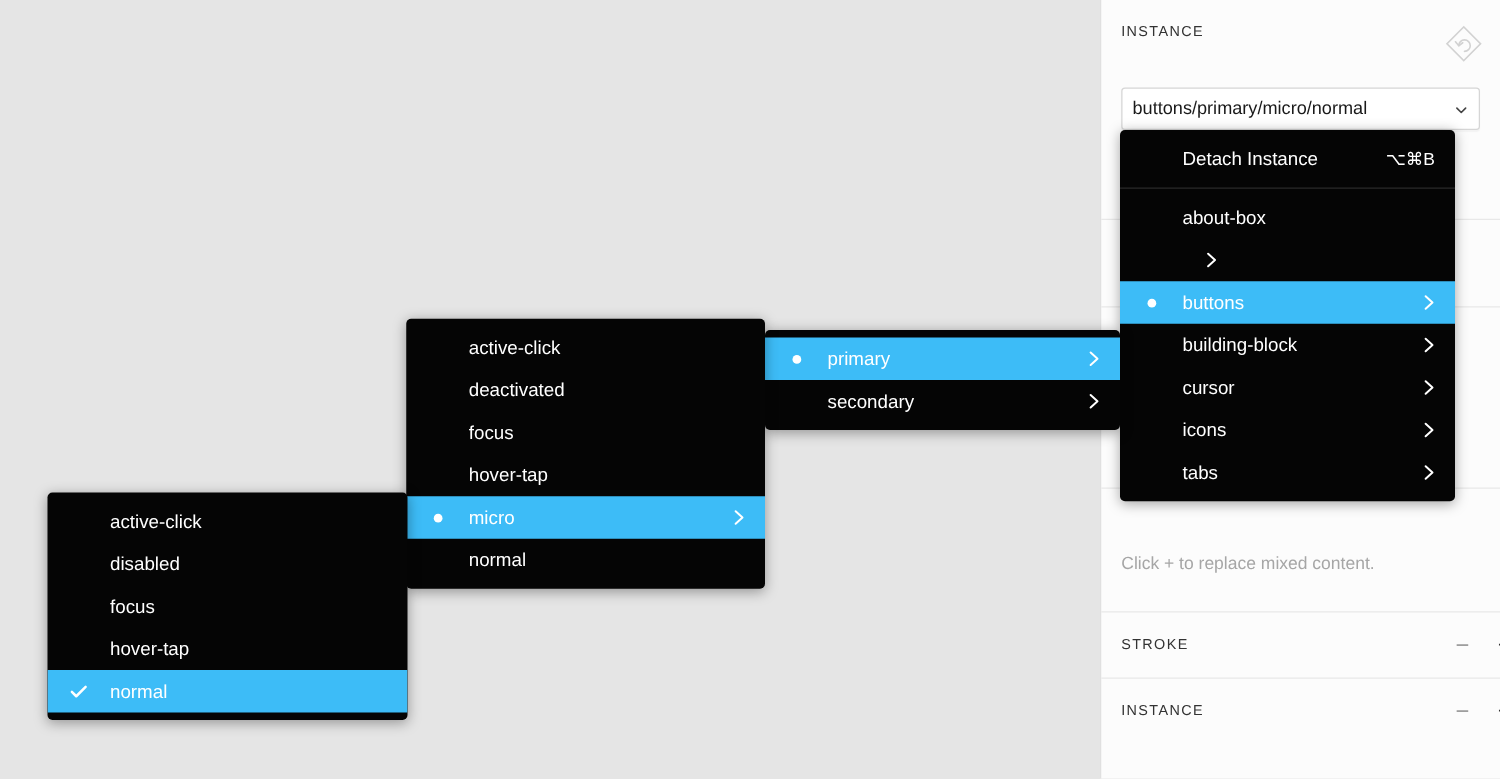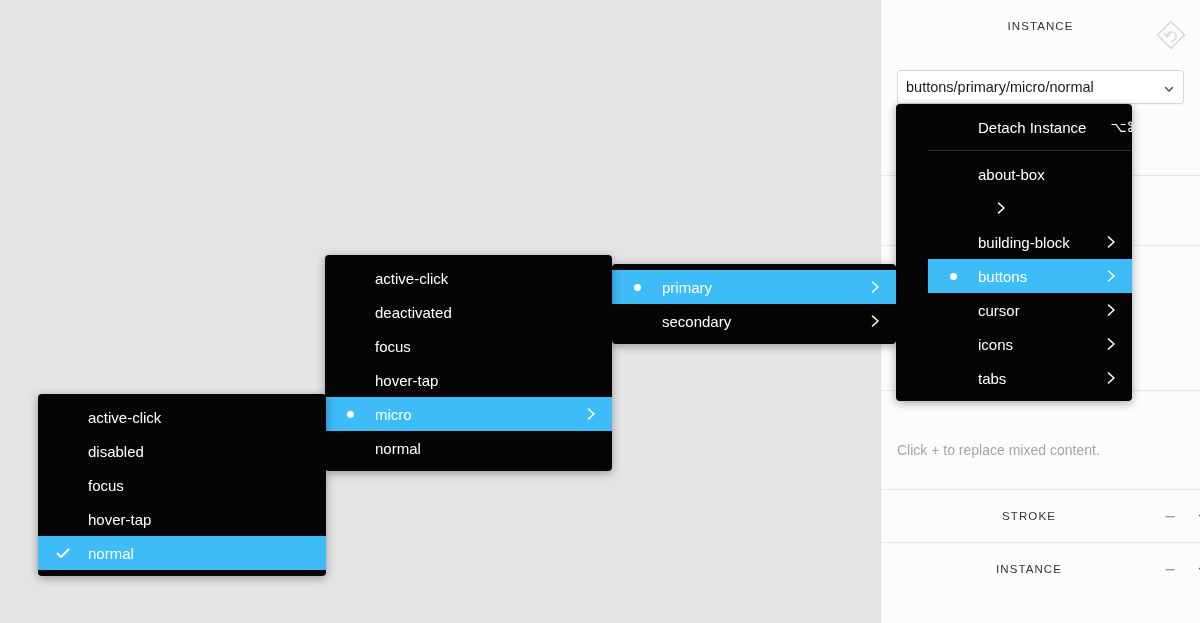--- a/index.html
+++ b/index.html
@@ -45,21 +45,20 @@
   }
   .panel-divider {
     height: 1px;
     background: #e8e8e8;
     margin: 0;
   }
   .section-head {
     display: flex;
     align-items: center;
     height: 52px;
-    text-align: center;
   }
   .section-title {
     font-size: 11.5px;
     letter-spacing: 1.1px;
     color: #333333;
     font-weight: 400;
     flex: 1 1 auto;
   }
   .section-icons {
     display: flex;
@@ -181,21 +180,21 @@
     flex: 0 0 auto;
     color: #ffffff;
   }
   .menu-sep {
     height: 1px;
     background: #2a2a2a;
     margin: 6px 0;
   }
 
   
-  #menu-root { left: 896px; top: 104px; width: 236px; padding-left: 32px; }
+  #menu-root { left: 896px; top: 104px; width: 268px; }
   #menu-buttons { left: 612px; top: 264px; width: 284px; }
   #menu-primary { left: 325px; top: 255px; width: 287px; }
   #menu-micro  { left: 38px; top: 394px; width: 288px; }
 </style>
 </head>
 <body>
 
 <div id="root">
 
   <div class="canvas"></div>
@@ -271,32 +270,32 @@
         <div class="menu-item">
           <span class="mi-mark"></span>
           <span class="mi-label">about-box</span>
         </div>
         <div class="menu-item">
           <span class="mi-mark"></span>
           <span class="mi-arrow"><svg viewBox="0 0 10 14" width="10" height="14" fill="none" stroke="#ffffff" stroke-width="1.6" stroke-linecap="round" stroke-linejoin="round">
               <path d="M2.5 2 L8 7 L2.5 12"></path>
             </svg></span>
         </div>
-        <div class="menu-item">
-          <span class="mi-mark"></span>
-          <span class="mi-label">building-block</span>
-          <span class="mi-arrow"><svg viewBox="0 0 10 14" width="10" height="14" fill="none" stroke="#ffffff" stroke-width="1.6" stroke-linecap="round" stroke-linejoin="round">
-              <path d="M2.5 2 L8 7 L2.5 12"></path>
-            </svg></span>
-        </div>
         <div class="menu-item selected">
           <span class="mi-mark">
             <span class="mi-dot"></span>
           </span>
           <span class="mi-label">buttons</span>
+          <span class="mi-arrow"><svg viewBox="0 0 10 14" width="10" height="14" fill="none" stroke="#ffffff" stroke-width="1.6" stroke-linecap="round" stroke-linejoin="round">
+              <path d="M2.5 2 L8 7 L2.5 12"></path>
+            </svg></span>
+        </div>
+        <div class="menu-item">
+          <span class="mi-mark"></span>
+          <span class="mi-label">building-block</span>
           <span class="mi-arrow"><svg viewBox="0 0 10 14" width="10" height="14" fill="none" stroke="#ffffff" stroke-width="1.6" stroke-linecap="round" stroke-linejoin="round">
               <path d="M2.5 2 L8 7 L2.5 12"></path>
             </svg></span>
         </div>
         <div class="menu-item">
           <span class="mi-mark"></span>
           <span class="mi-label">cursor</span>
           <span class="mi-arrow"><svg viewBox="0 0 10 14" width="10" height="14" fill="none" stroke="#ffffff" stroke-width="1.6" stroke-linecap="round" stroke-linejoin="round">
               <path d="M2.5 2 L8 7 L2.5 12"></path>
             </svg></span>

